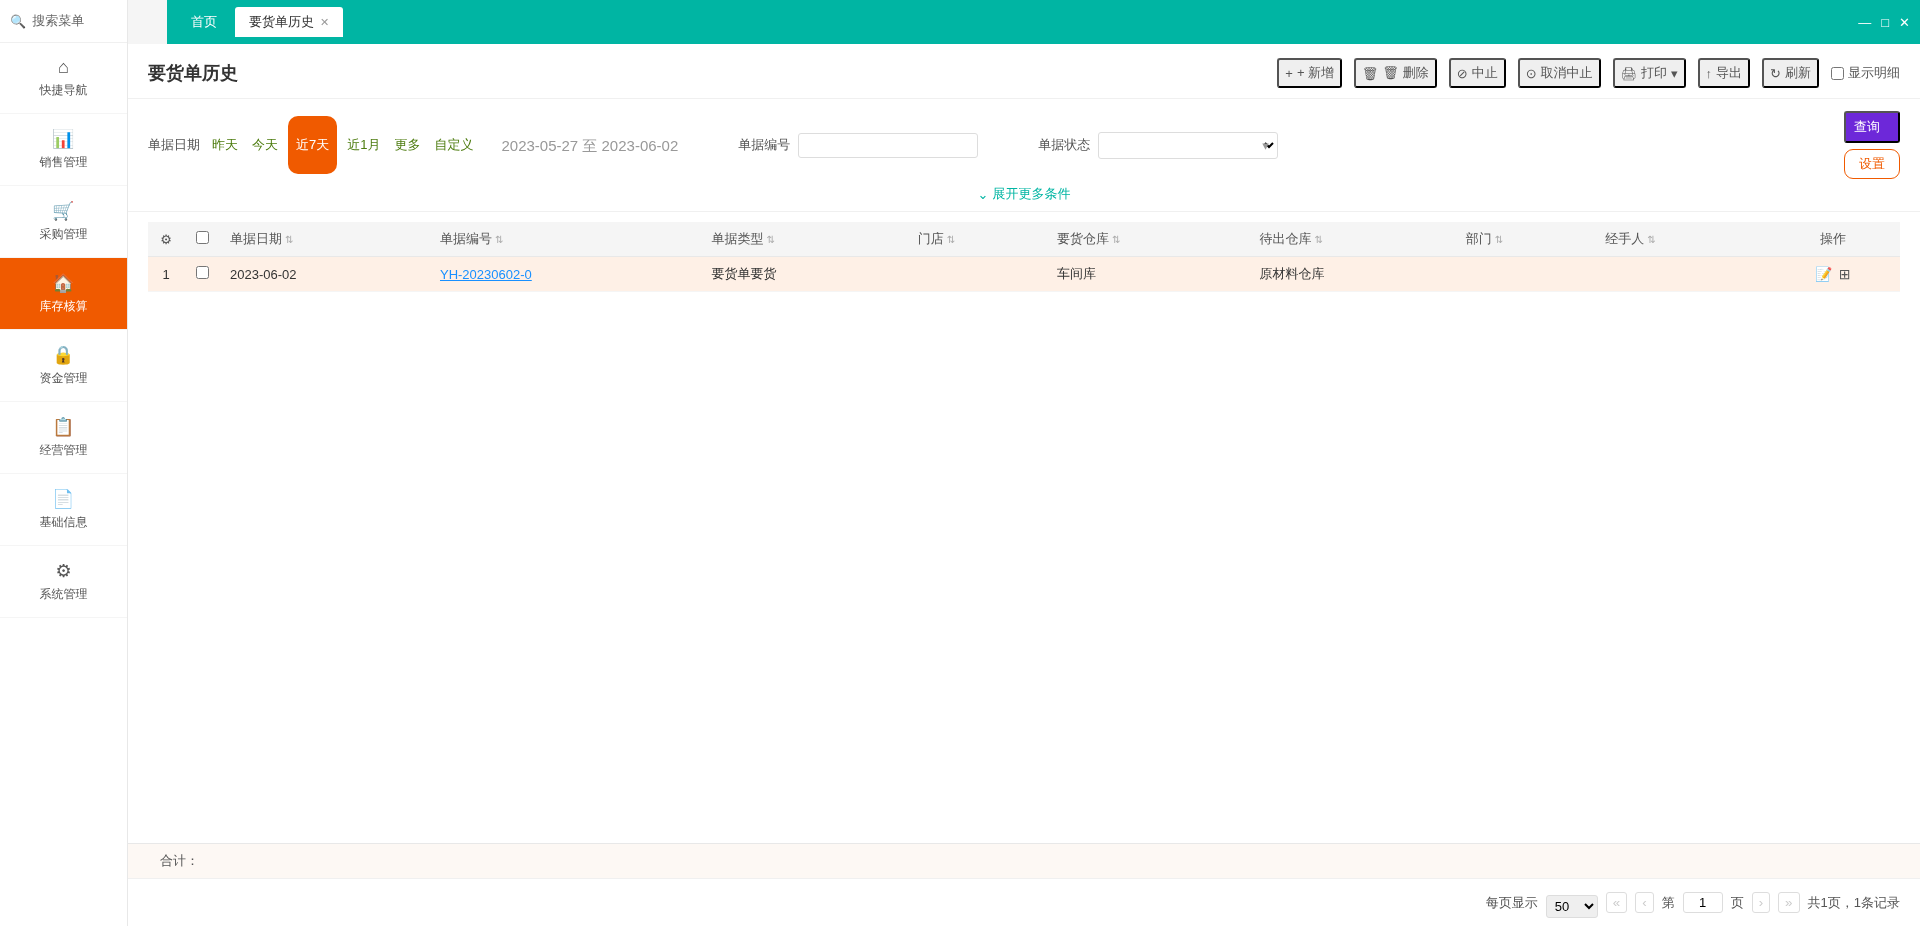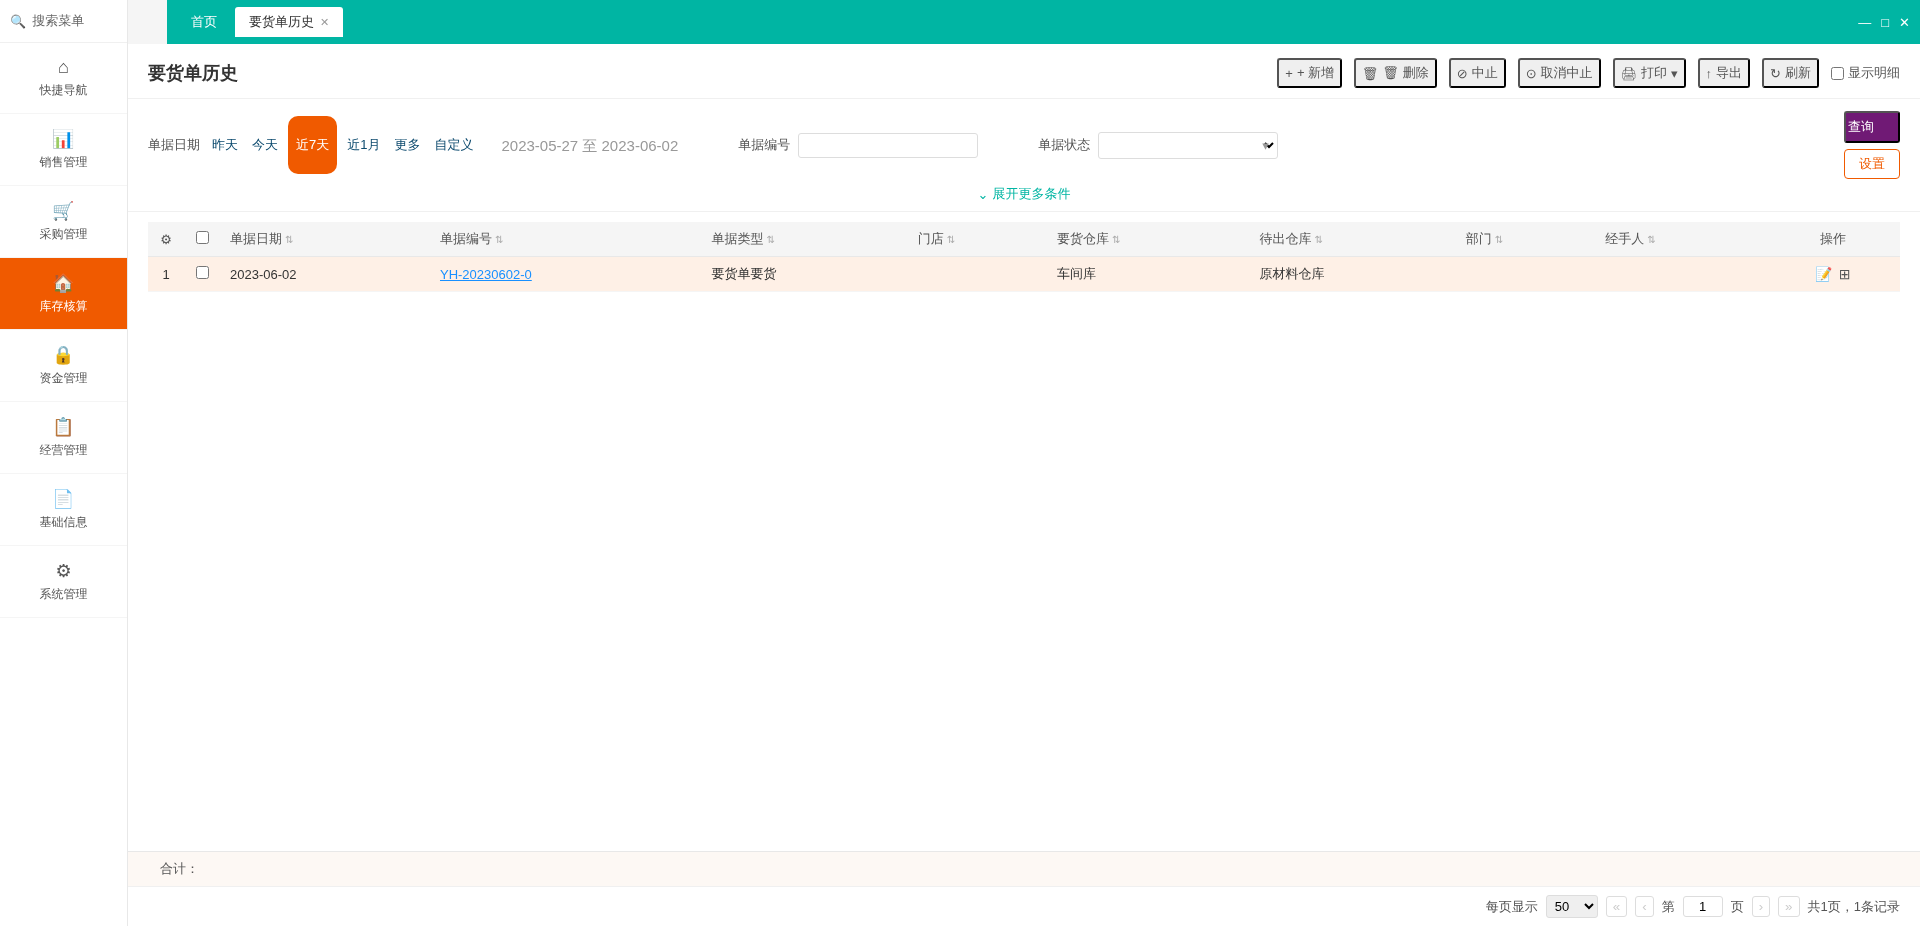--- a/index.html
+++ b/index.html
@@ -26,32 +26,32 @@
     .topbar-right span { cursor: pointer; }
 
     
     .content { flex: 1; background: #fff; display: flex; flex-direction: column; padding: 0; }
 
     
     .page-header { padding: 14px 20px 10px; display: flex; align-items: center; justify-content: space-between; border-bottom: 1px solid #f0f0f0; }
     .page-title { font-size: 18px; font-weight: bold; color: #333; }
     .toolbar { display: flex; align-items: center; gap: 12px; }
     .toolbar-btn { display: flex; align-items: center; gap: 4px; font-size: 13px; color: #555; cursor: pointer; padding: 4px 6px; border-radius: 3px; }
-    .toolbar-btn.primary { background: #701a75; color: #fff; padding: 5px 2px; border-radius: 3px; text-align: center; }
-    .toolbar-btn.orange-outline { background: #fff; color: #f05a00; border: 1px solid #f05a00; padding: 5px 14px; border-radius: 4px; }
+    .toolbar-btn.primary { background: #6d28d9; color: #fff; padding: 5px 8px; border-radius: 3px; text-align: center; }
+    .toolbar-btn.orange-outline { background: #fff; color: #f05a00; border: 1px solid #f05a00; padding: 5px 14px; border-radius: 9px; }
     .display-detail { display: flex; align-items: center; gap: 4px; font-size: 13px; color: #555; cursor: pointer; }
     .display-detail input[type=checkbox] { cursor: pointer; }
 
     
     .filter-area { padding: 12px 20px 8px; border-bottom: 1px solid #f0f0f0; }
     .filter-row { display: flex; align-items: center; gap: 20px; flex-wrap: wrap; }
     .filter-group { display: flex; align-items: center; gap: 8px; }
     .filter-label { color: #555; font-size: 13px; white-space: nowrap; }
     .date-shortcuts { display: flex; align-items: center; gap: 6px; }
-    .date-shortcut { font-size: 13px; color: #0c4a6e; cursor: pointer; padding: 2px 4px; border-radius: 3px; }
+    .date-shortcut { font-size: 13px; color: #4d7c0f; cursor: pointer; padding: 2px 4px; border-radius: 3px; }
     .date-shortcut.active { background: #f05a00; color: #fff; border-radius: 10px; padding: 20px 8px; }
     .date-range { font-size: 15px; color: #999; margin-top: 2px; }
     .filter-input { border: 1px solid #ddd; border-radius: 3px; padding: 4px 8px; font-size: 13px; width: 180px; outline: none; }
     .filter-select { border: 1px solid #ddd; border-radius: 3px; padding: 4px 8px; font-size: 13px; width: 180px; outline: none; background: #fff; }
     .expand-more { display: flex; align-items: center; gap: 4px; color: #00b5a3; font-size: 13px; cursor: pointer; margin-top: 6px; justify-content: center; }
 
     
     .table-area { flex: 1; padding: 10px 20px; overflow-y: auto; }
     .data-table { width: 100%; border-collapse: collapse; font-size: 13px; }
     .data-table th { background: #f5f5f5; padding: 8px 10px; text-align: left; color: #555; font-weight: normal; border-bottom: 1px solid #e8e8e8; white-space: nowrap; }
@@ -65,21 +65,21 @@
 
     
     .table-footer { background: #fdf8f4; padding: 8px 20px; border-top: 1px solid #e8e8e8; font-size: 13px; color: #555; }
     .footer-total { display: flex; gap: 20px; margin-left: 12px; }
 
     
     .pagination { padding: 8px 20px; display: flex; align-items: center; justify-content: flex-end; gap: 8px; font-size: 13px; color: #555; border-top: 1px solid #f0f0f0; }
     .pagination-btn { cursor: pointer; padding: 2px 6px; border: 1px solid #ddd; border-radius: 3px; background: #fff; color: #555; }
     .pagination-btn.disabled { color: #ccc; cursor: not-allowed; }
     .page-input { border: 1px solid #ddd; border-radius: 3px; padding: 2px 6px; width: 40px; text-align: center; font-size: 13px; outline: none; }
-    .per-page-select { border: 1px solid #ddd; border-radius: 3px; padding: 2px 4px; font-size: 13px; outline: none; }
+    .per-page-select { border: 1px solid #ddd; border-radius: 3px; padding: 2px 4px; font-size: 13px; outline: none; margin-top: 8px; }
   </style>
 </head>
 <body>
 
 <div class="sidebar">
   <div class="sidebar-search">
     <span>🔍</span>
     <span>搜索菜单</span>
   </div>
   <div class="sidebar-item">

